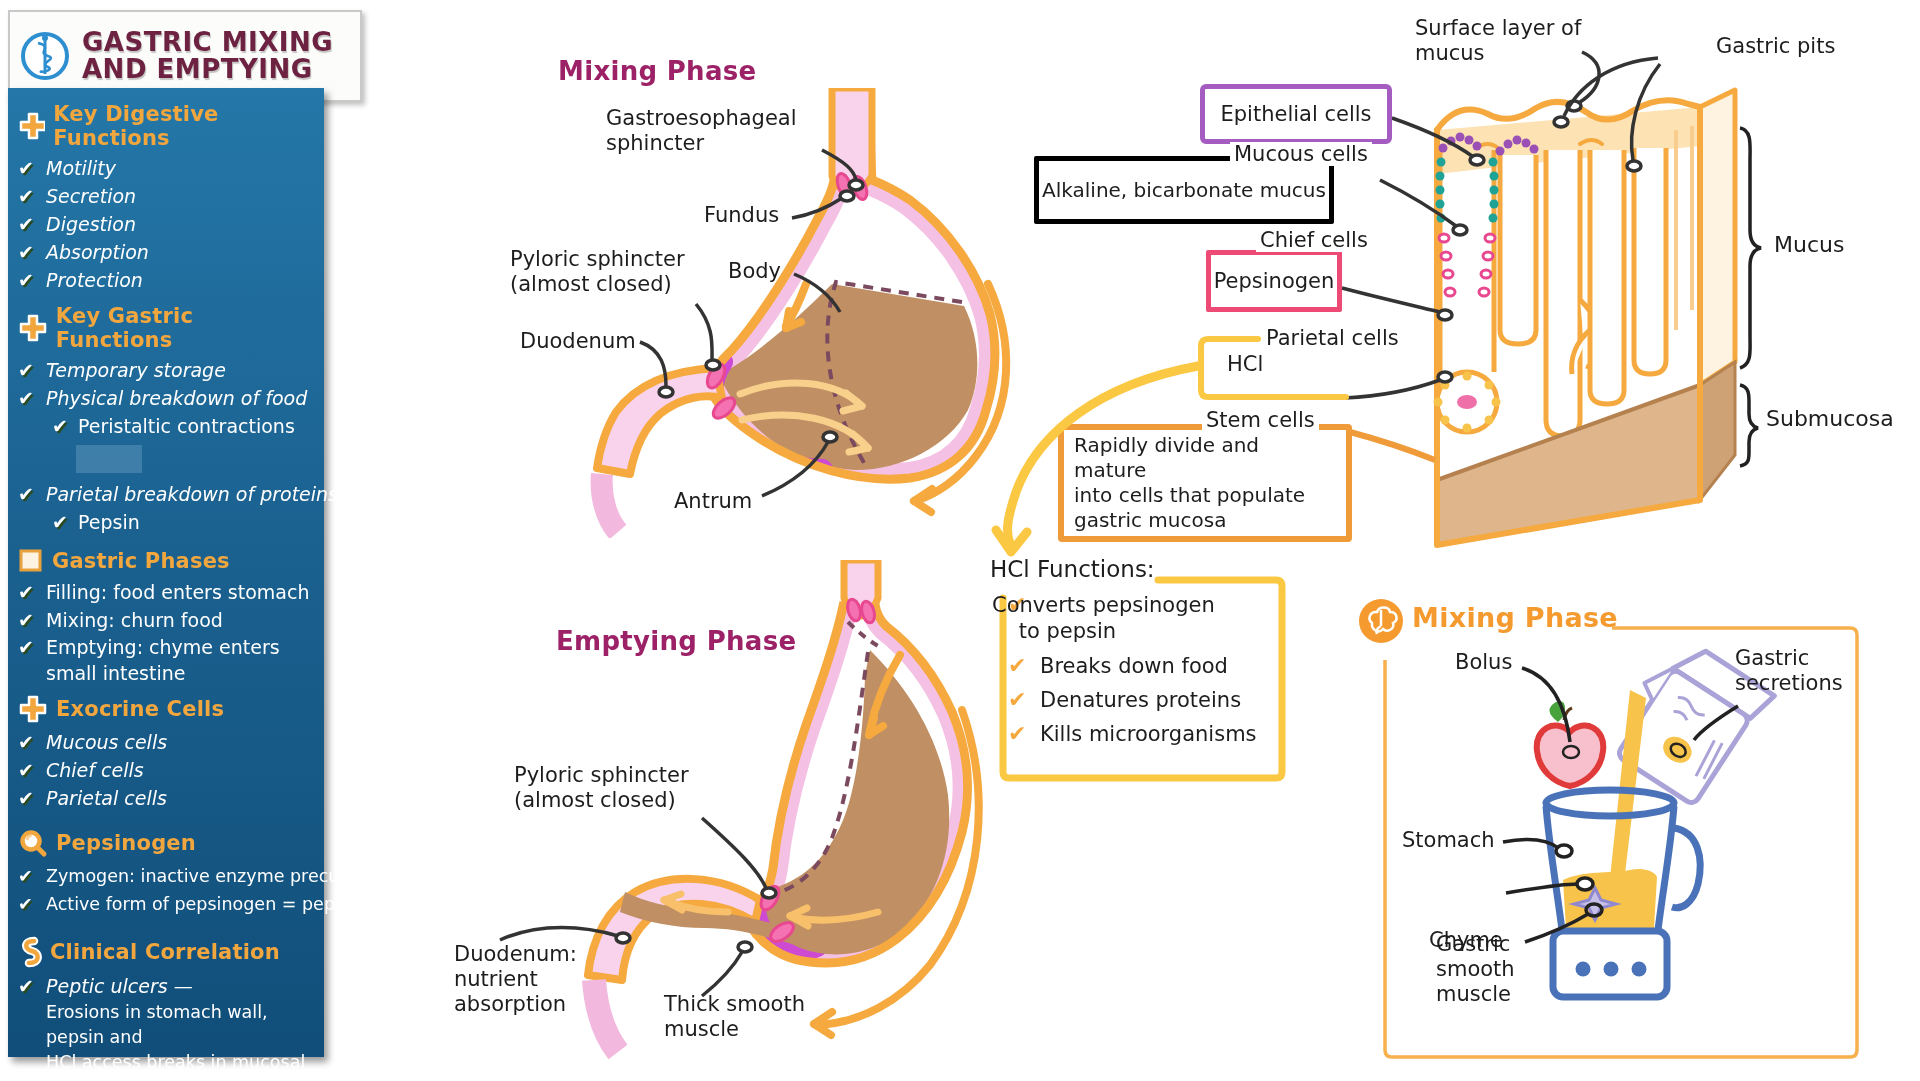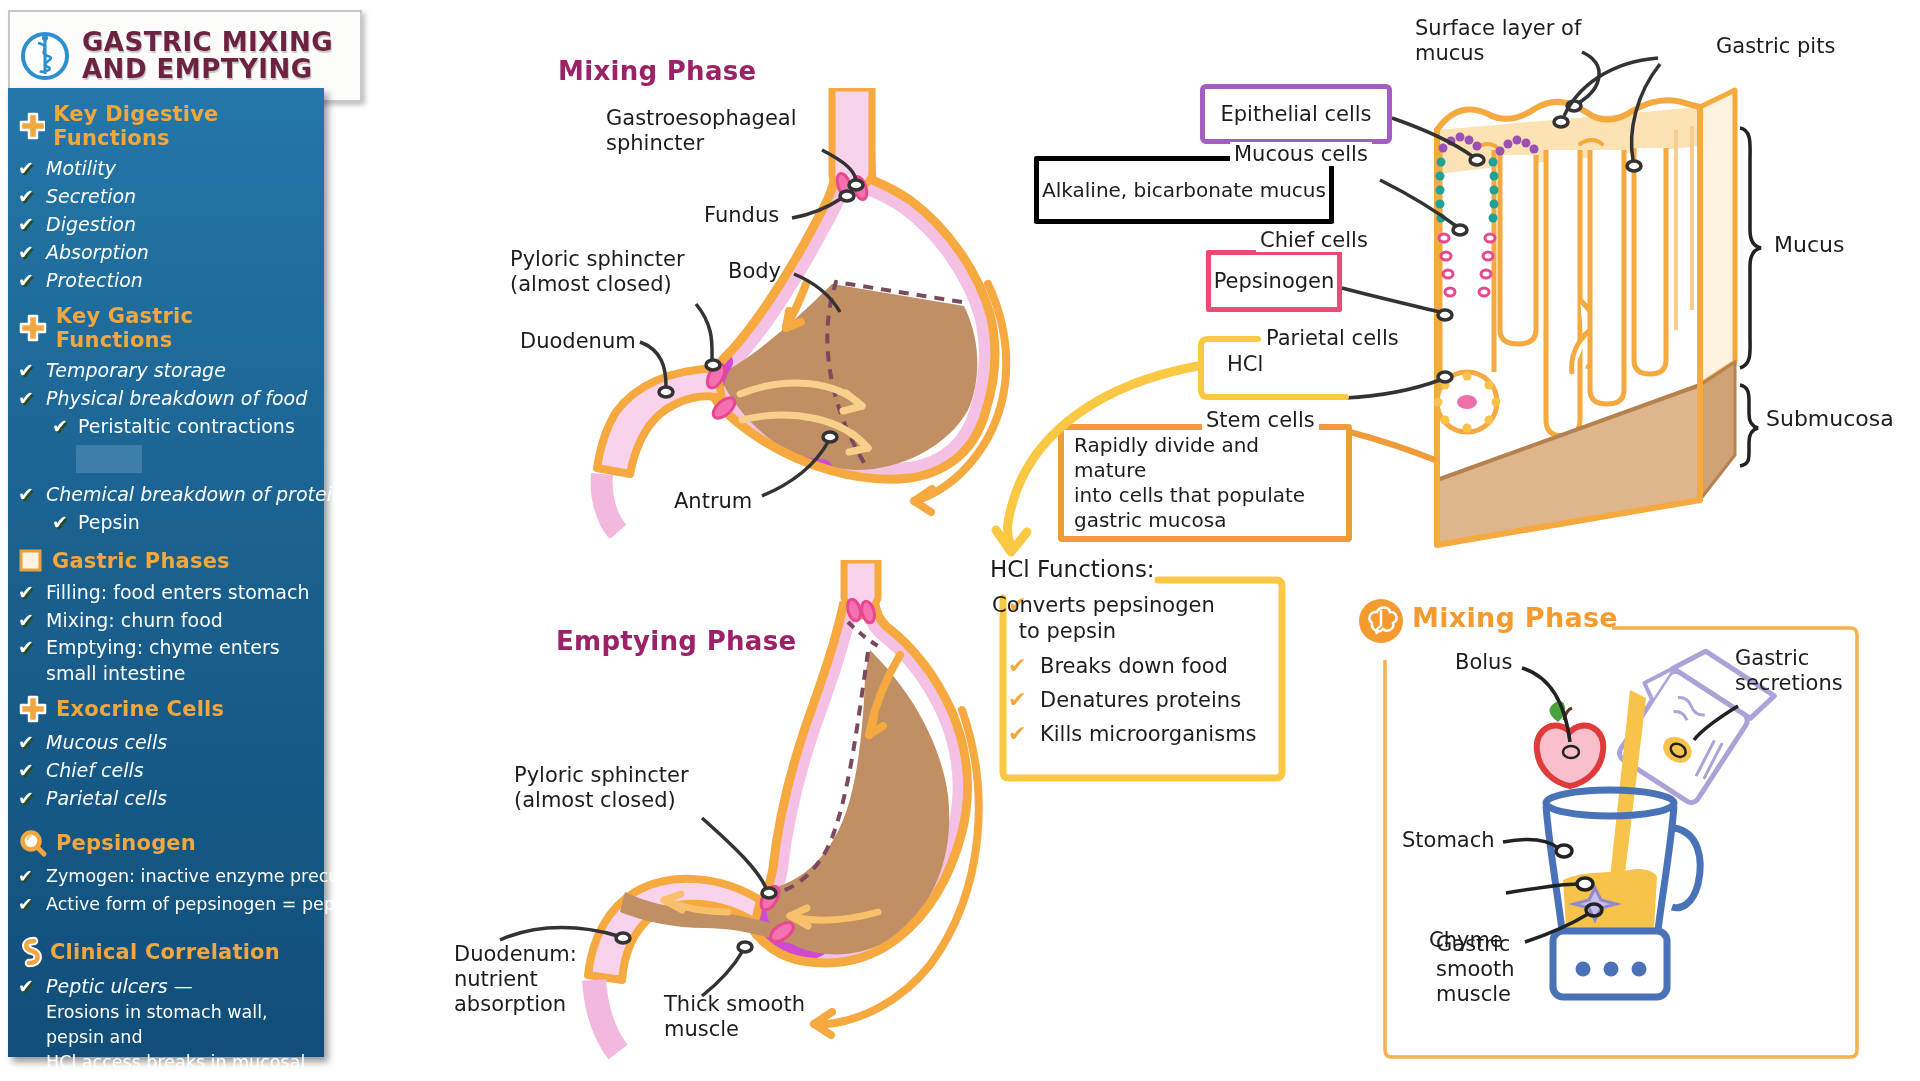--- a/index.html
+++ b/index.html
@@ -90,21 +90,21 @@
       </div>
       <ul>
         <li class="it">Temporary storage</li>
         <li class="it">Physical breakdown of food</li>
         <li class="lv2">Peristaltic contractions</li>
       </ul>
       <div class="gapblock">
           <div class="erase"></div>
         </div>
       <ul>
-        <li class="it">Chemical breakdown of proteins</li>
+        <li class="it">Parietal breakdown of proteins</li>
         <li class="lv2">Pepsin</li>
       </ul>
     </div>
 
     <div class="sec" style="margin-top:12px;">
       <div class="sec-h">
         <svg width="26" height="26">
             <rect x="3" y="3" width="19" height="19" fill="#fdf3e3" stroke="#e8a13c" stroke-width="3"></rect>
           </svg>
         <span>Gastric Phases</span>

